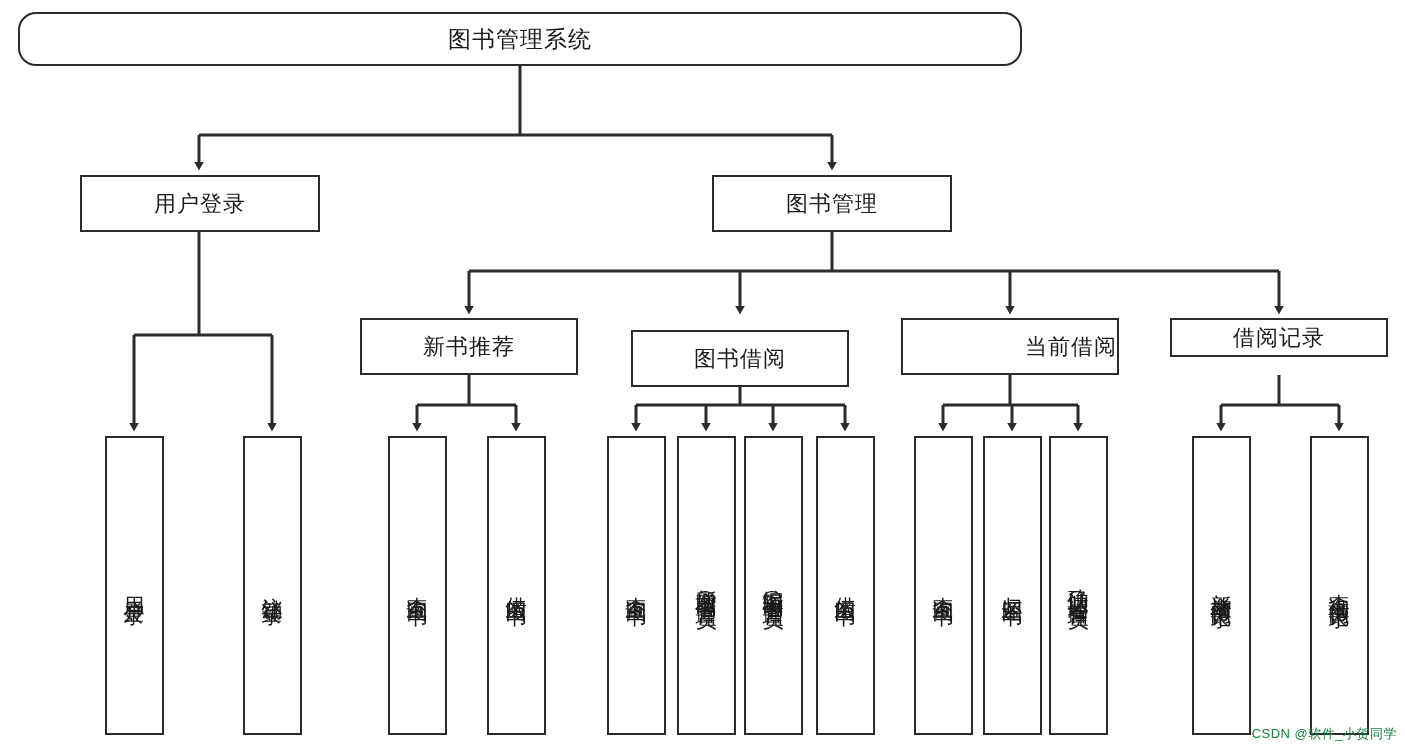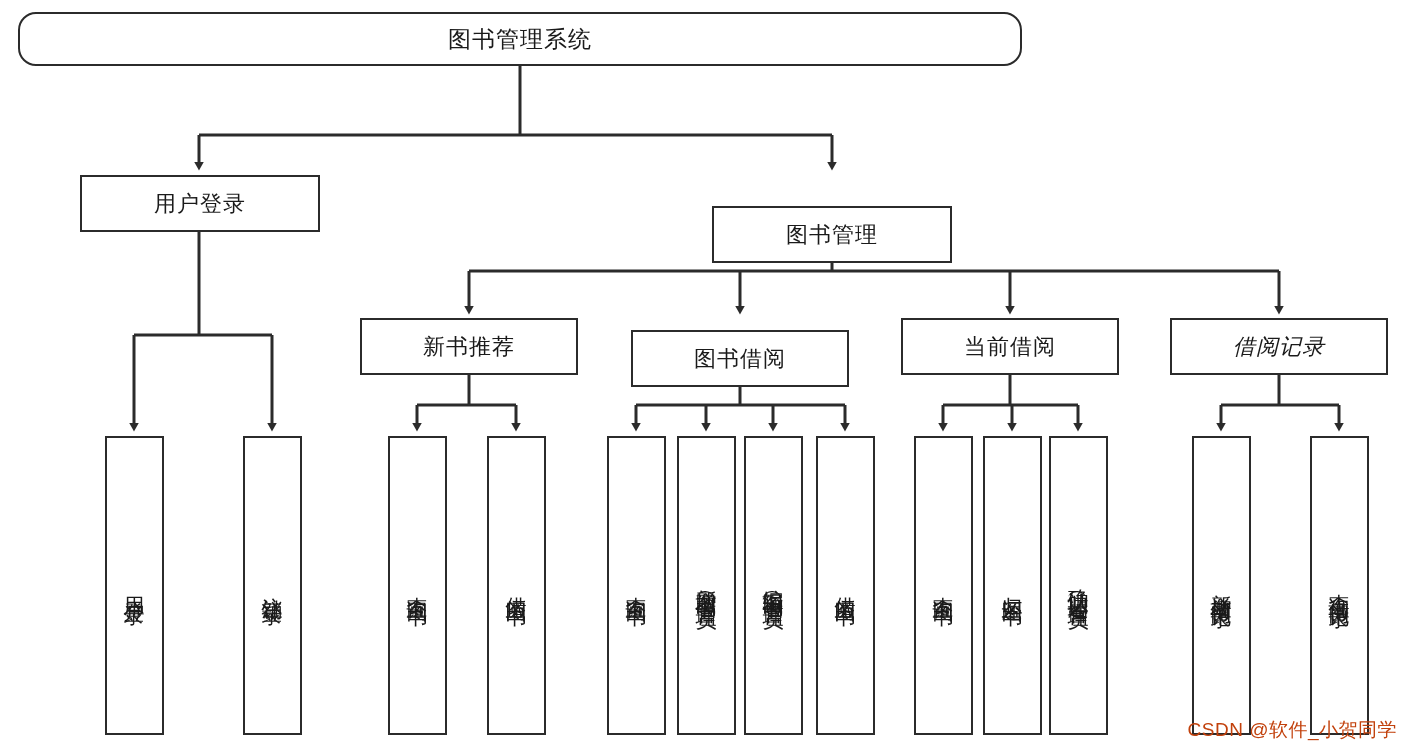--- a/index.html
+++ b/index.html
@@ -62,22 +62,22 @@
     font-size: 21px;
     letter-spacing: 3px;
     line-height: 1;
     white-space: nowrap;
     max-height: 100%;
   }
   #watermark {
     position: absolute;
     right: 8px;
     bottom: 4px;
-    font-size: 19px;
-    color: #c2410c;
+    font-size: 13px;
+    color: #15803d;
     letter-spacing: 0.5px;
     white-space: nowrap;
     user-select: none;
   }
 </style>
 </head>
 <body>
 
 <div id="canvas">
 
@@ -131,34 +131,34 @@
     </g>
   </svg>
 
   <div class="node root" style="left:18px; top:12px; width:1004px; height:54px;border-radius:18px;">
     <span class="lbl">图书管理系统</span>
   </div>
 
   <div class="node h" style="left:80px; top:175px; width:240px; height:57px;">
     <span class="lbl">用户登录</span>
   </div>
-  <div class="node h" style="left:712px; top:175px; width:240px; height:57px;margin-top:31px;">
+  <div class="node h" style="left:712px; top:175px; width:240px; height:57px;">
     <span class="lbl">图书管理</span>
   </div>
 
   <div class="node h" style="left:360px; top:318px; width:218px; height:57px;">
     <span class="lbl">新书推荐</span>
   </div>
   <div class="node h" style="left:631px; top:318px; width:218px; height:57px;margin-top:12px;">
     <span class="lbl">图书借阅</span>
   </div>
-  <div class="node h" style="left:901px; top:318px; width:218px; height:57px;">
+  <div class="node h" style="left:901px; top:318px; width:218px; height:57px;justify-content:flex-end;">
     <span class="lbl">当前借阅</span>
   </div>
-  <div class="node h" style="left:1170px; top:318px; width:218px; height:57px;font-style:italic;">
+  <div class="node h" style="left:1170px; top:318px; width:218px; height:39px;">
     <span class="lbl">借阅记录</span>
   </div>
 
   <div class="node v" style="left:105px; top:436px; width:59px; height:299px;">
     <span class="lbl">用户登录</span>
   </div>
   <div class="node v" style="left:243px; top:436px; width:59px; height:299px;">
     <span class="lbl">注销登录</span>
   </div>
 

